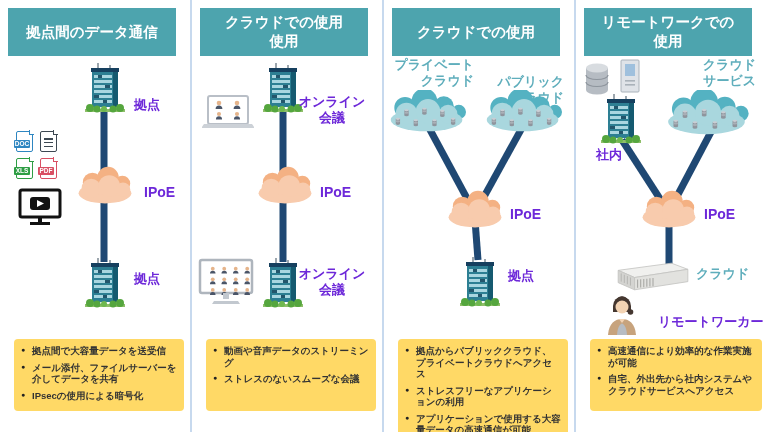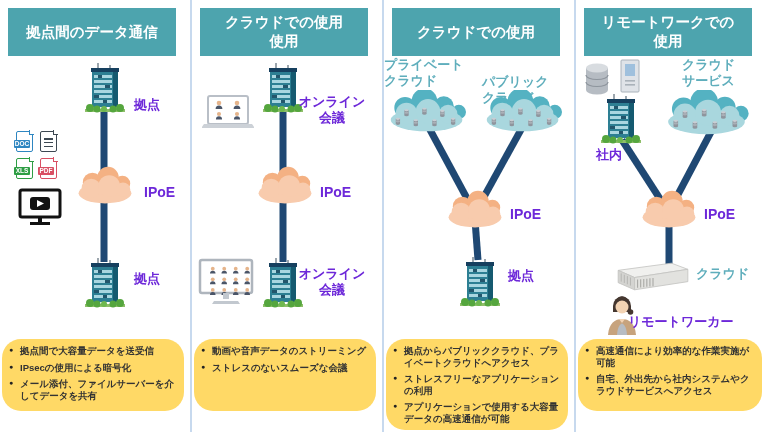--- a/index.html
+++ b/index.html
@@ -6,24 +6,24 @@
   body{width:768px;height:432px;background:#fff;font-family:"Liberation Sans",sans-serif;overflow:hidden}
   .board{display:flex;width:768px;height:432px}
   .col{position:relative;width:192px;height:432px;box-sizing:border-box}
   .col:not(:last-child){border-right:2px solid #C7D9EE}
   .hdr{position:absolute;left:8px;top:8px;width:160px;min-height:44px;background:#4DA4AE;color:#fff;
        font-weight:bold;font-size:14.5px;display:flex;align-items:center;justify-content:center;
        text-align:center;white-space:pre-line;line-height:1.3;padding:2px 4px}
   .lbl-o{position:absolute;color:#6d28d9;font-weight:bold;font-size:13px;white-space:pre-line;
          text-align:center;line-height:1.25}
   .lbl-t{position:absolute;color:#5FAEBC;font-weight:bold;font-size:13px;white-space:pre-line;
-         text-align:left;line-height:1.25}
+         text-align:right;line-height:1.25}
   .ipoe{font-size:14px}
-  .notes{position:absolute;left:2px;right:6px;top:339px;min-height:72px;background:#FFD966;
-         border-radius:19px;margin:0;padding:6px 7px;list-style:none;box-sizing:border-box}
+  .notes{position:absolute;left:14px;right:6px;top:339px;min-height:72px;background:#FFD966;
+         border-radius:4px;margin:0;padding:6px 7px;list-style:none;box-sizing:border-box}
   .notes li{position:relative;padding-left:11px;font-size:9.5px;font-weight:bold;color:#333;
             line-height:1.22;margin-bottom:5px}
   .notes li:last-child{margin-bottom:0}
   .notes li::before{content:"\25CF";position:absolute;left:0;top:1px;font-size:7px;color:#222}
   svg.conn{position:absolute;left:0;top:0;pointer-events:none}
   .icon{position:absolute}
   .filegrid{position:absolute;left:16px;top:131px;display:grid;grid-template-columns:17px 17px;
             grid-gap:6px 7px}
   .file{position:relative;width:17px;height:21px;background:#fff;border:1.6px solid var(--c);
         border-radius:2px;box-sizing:border-box}
@@ -156,22 +156,22 @@
       </svg>
     <div class="lbl-o ipoe" style="left:144px;top:184px">IPoE</div>
 
     <svg class="icon" style="left:84px;top:257px" width="42" height="52" viewBox="0 0 42 52">
         <use href="#bld"></use>
       </svg>
     <div class="lbl-o" style="left:134px;top:271px">拠点</div>
 
     <ul class="notes">
       <li>拠点間で大容量データを送受信</li>
+      <li>メール添付、ファイルサーバーを介してデータを共有</li>
       <li>IPsecの使用による暗号化</li>
-      <li>メール添付、ファイルサーバーを介してデータを共有</li>
     </ul>
   </section>
 
   <section class="col">
     <svg class="conn" width="192" height="432">
       <line x1="91" y1="110" x2="91" y2="262" stroke="#1F4873" stroke-width="7"></line>
     </svg>
     <div class="hdr">クラウドでの使用
 使用</div>
 
@@ -326,21 +326,21 @@
 
     <svg class="icon" style="left:26px;top:290px" width="40" height="46" viewBox="0 0 40 44">
       <path d="M11,15 a9,9.5 0 0 1 18,0 v6 h-18 z" fill="#453730"></path>
       <circle cx="28.5" cy="21" r="2.8" fill="#453730"></circle>
       <circle cx="20" cy="16" r="6.5" fill="#f3d3b3"></circle>
       <path d="M13.5,14.5 a6.5,6.5 0 0 1 13,0 v-2.5 a6.5,6.8 0 0 0 -13,0 z" fill="#453730"></path>
       <path d="M6,44 c1,-12 7,-16 14,-16 c7,0 13,4 14,16 z" fill="#c7a37d"></path>
       <path d="M15,44 c0.5,-8 3,-11 5,-11.5 c2,0.5 4.5,3.5 5,11.5 z" fill="#b7bcc2"></path>
       <path d="M17,28 h6 l-3,4 z" fill="#f3d3b3"></path>
     </svg>
-    <div class="lbl-o" style="left:52px;top:314px">リモートワーカー</div>
+    <div class="lbl-o" style="left:82px;top:314px">リモートワーカー</div>
 
     <ul class="notes">
       <li>高速通信により効率的な作業実施が可能</li>
       <li>自宅、外出先から社内システムやクラウドサービスへアクセス</li>
     </ul>
   </section>
 
 </div>
 
 </body></html>

